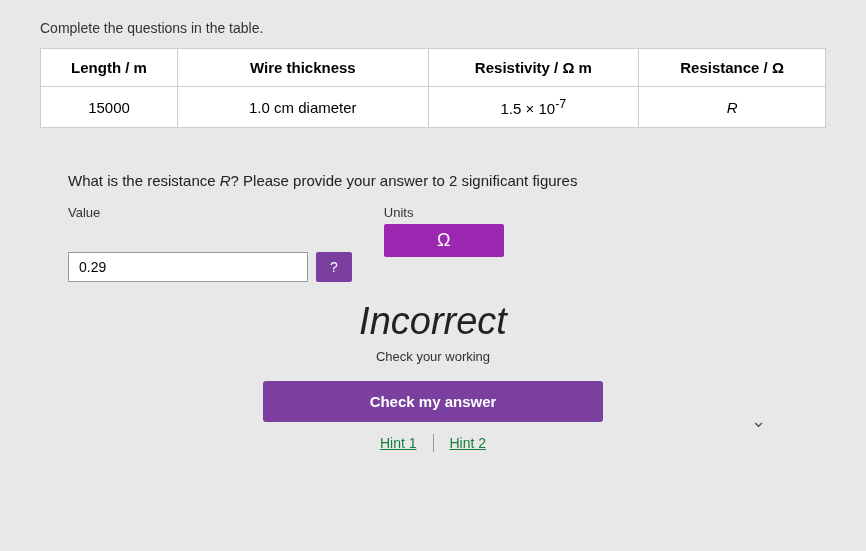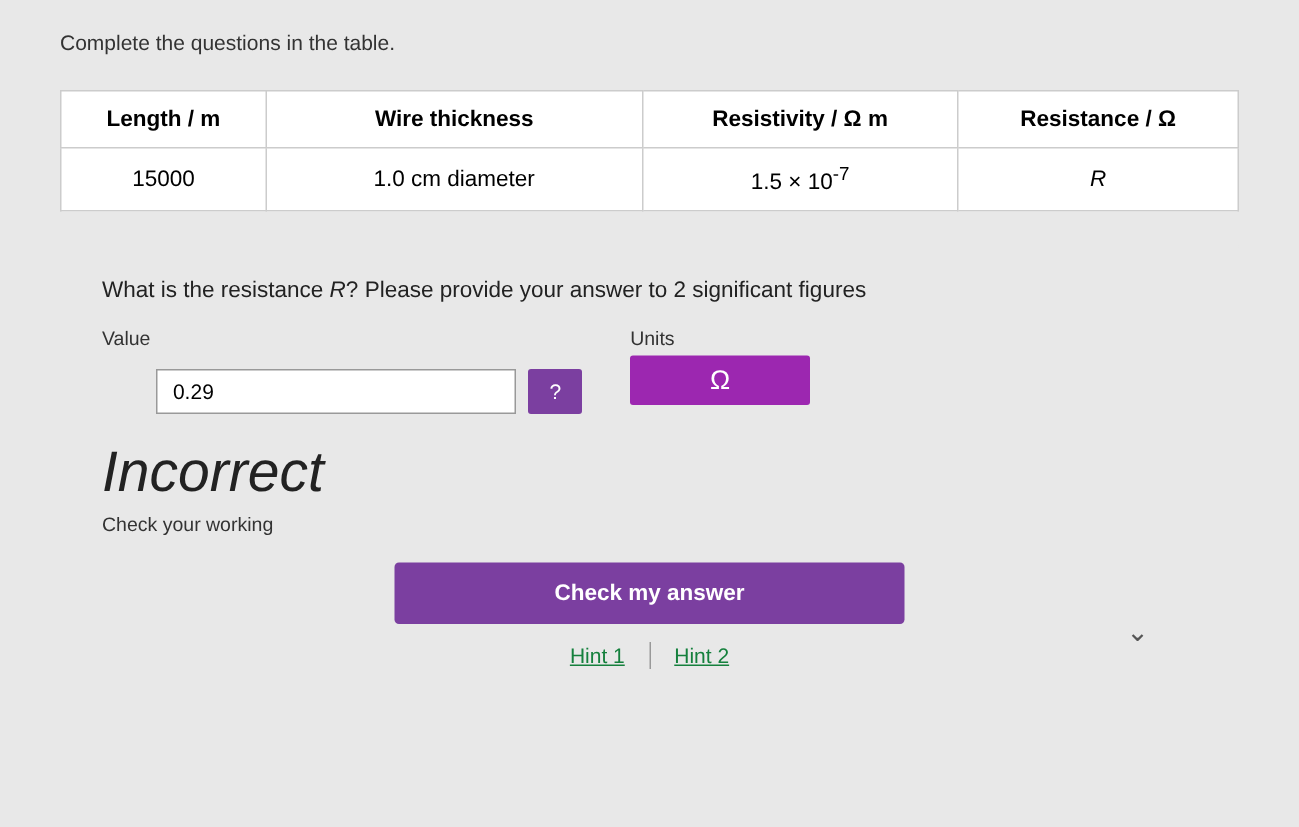--- a/index.html
+++ b/index.html
@@ -12,21 +12,21 @@
       display: flex;
       flex-direction: column;
       align-items: center;
       padding: 20px 40px;
     }
 
     .page-instruction {
       width: 100%;
       font-size: 14px;
       color: #333;
-      margin-bottom: 24px;
+      margin-bottom: 12px;
     }
 
     
     .data-table {
       width: 100%;
       border-collapse: collapse;
       background: #fff;
       margin-bottom: 20px;
     }
 
@@ -71,20 +71,21 @@
 
     .input-row {
       display: flex;
       align-items: flex-start;
       gap: 32px;
       margin-bottom: 0;
     }
 
     .input-group {
       display: flex;
+      flex-direction: column;
       gap: 4px;
     }
 
     .input-label {
       font-size: 13px;
       color: #333;
     }
 
     .value-row {
       display: flex;
@@ -124,21 +125,21 @@
       color: #fff;
       padding: 6px 32px;
       font-size: 18px;
       border: none;
       min-width: 120px;
       text-align: center;
       border-radius: 2px;
     }
 
     .feedback-area {
-      text-align: left;
+      text-align: center;
       margin: 18px 0 8px 0;
     }
 
     .incorrect-text {
       font-family: 'Brush Script MT', cursive, 'Comic Sans MS', sans-serif;
       font-size: 38px;
       font-style: italic;
       color: #222;
       display: block;
       margin-bottom: 4px;

